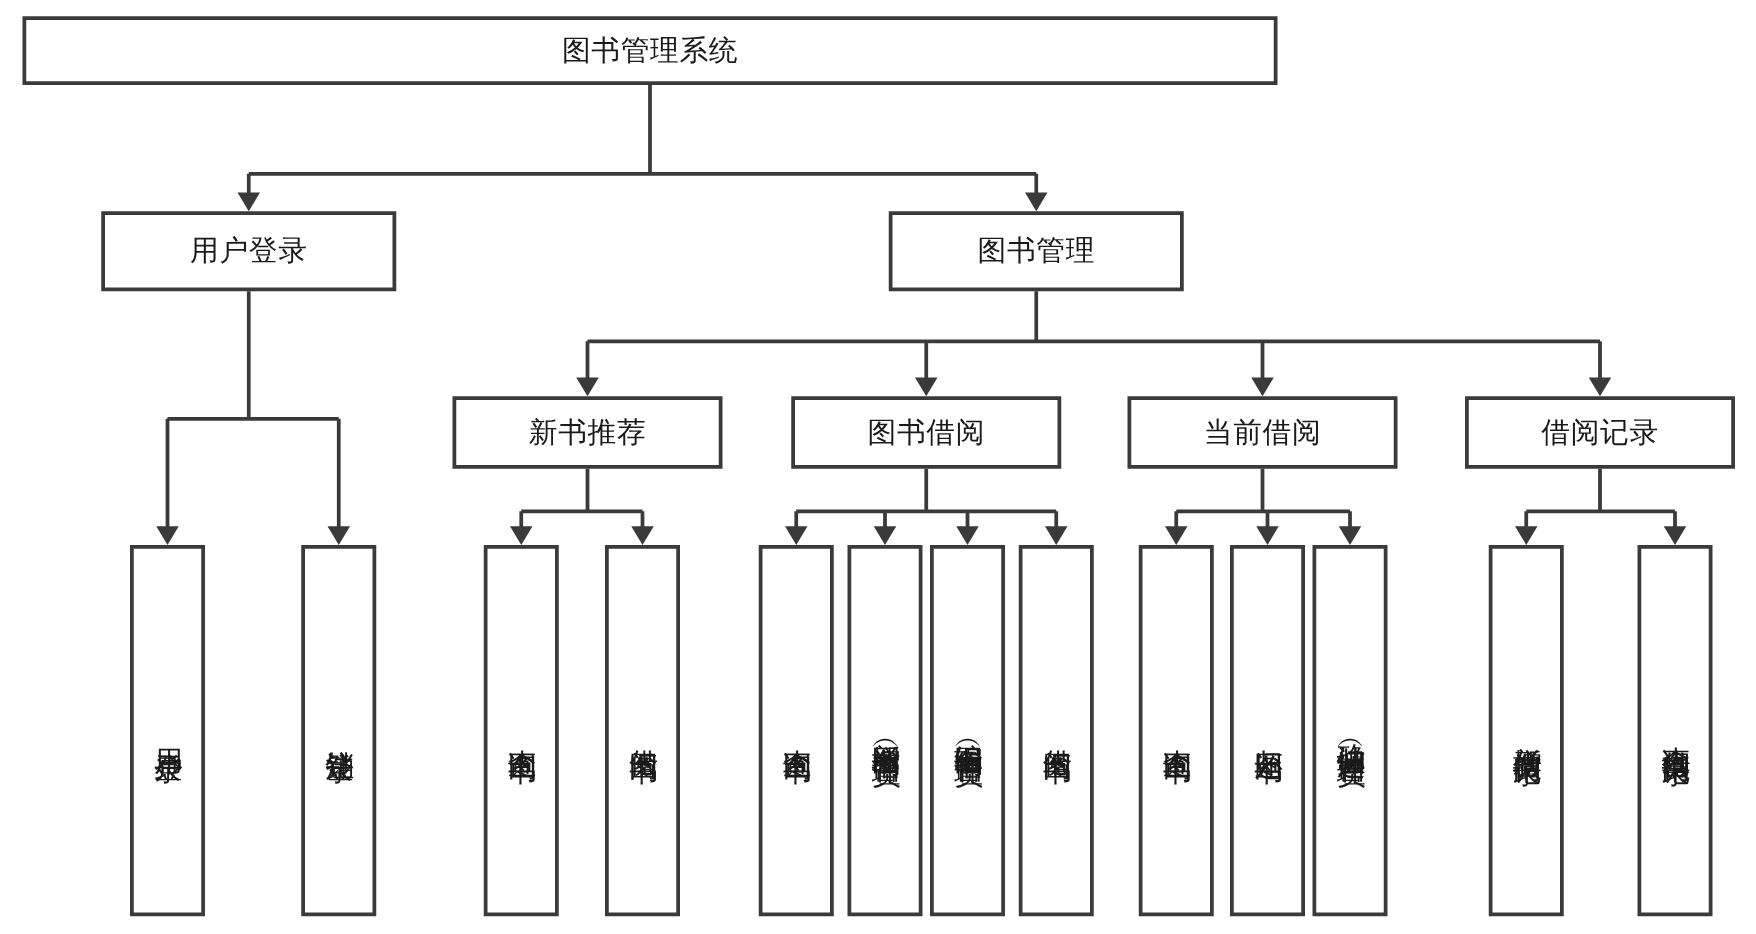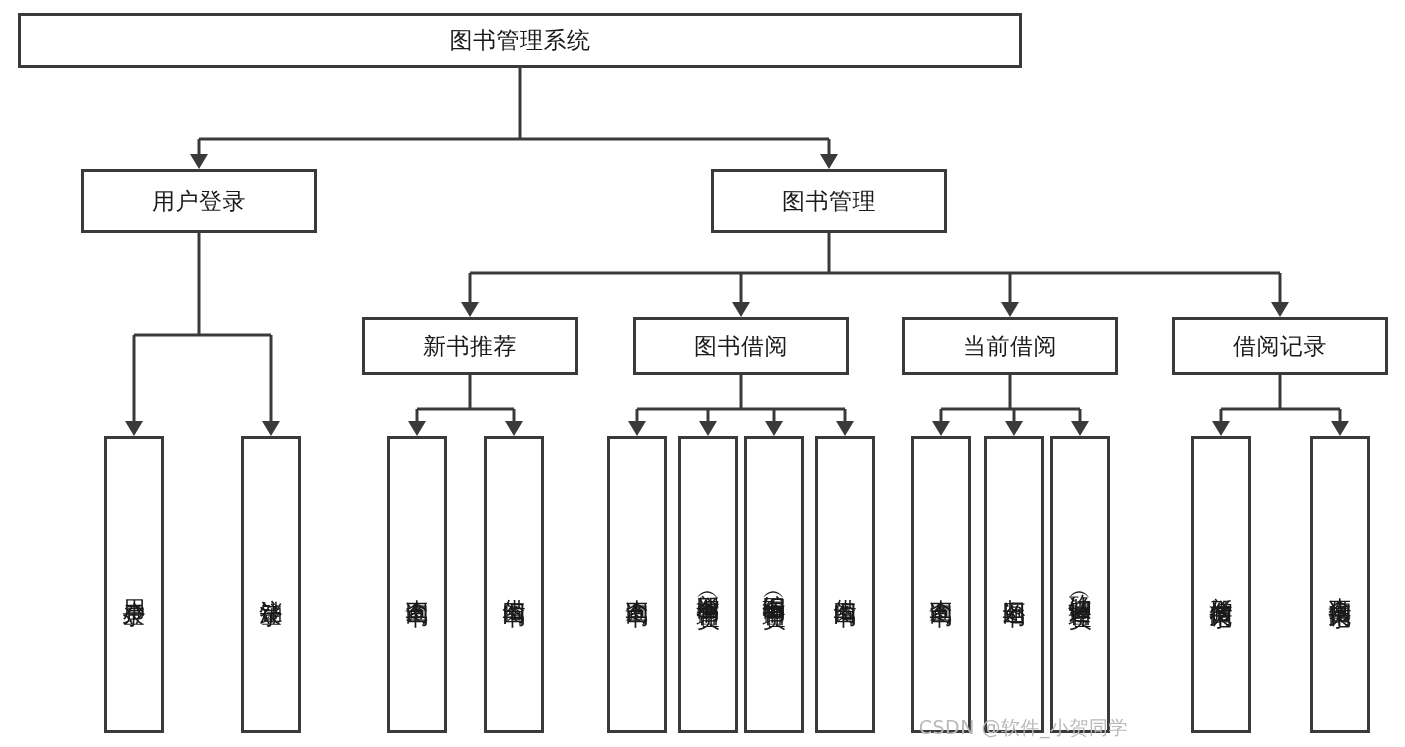--- a/index.html
+++ b/index.html
@@ -195,15 +195,14 @@
       <div class="node-label-v" style="left: 678px; top: 436px; width: 60px; height: 297px;">新增图书（管理员）</div>
       <div class="node-label-v" style="left: 744px; top: 436px; width: 60px; height: 297px;">编辑图书（管理员）</div>
       <div class="node-label-v" style="left: 815px; top: 436px; width: 60px; height: 297px;">借阅图书</div>
       <div class="node-label-v" style="left: 911px; top: 436px; width: 60px; height: 297px;">查询图书</div>
       <div class="node-label-v" style="left: 984px; top: 436px; width: 60px; height: 297px;">归还图书</div>
       <div class="node-label-v" style="left: 1050px; top: 436px; width: 60px; height: 297px;">确认归还（管理员）</div>
       <div class="node-label-v" style="left: 1191px; top: 436px; width: 60px; height: 297px;">新增借阅记录</div>
       <div class="node-label-v" style="left: 1310px; top: 436px; width: 60px; height: 297px;">查询借阅记录</div>
     </div>
 
-  <div class="watermark">CSDN @软件_小贺同学</div>
 
 </div>
 
 </body></html>

